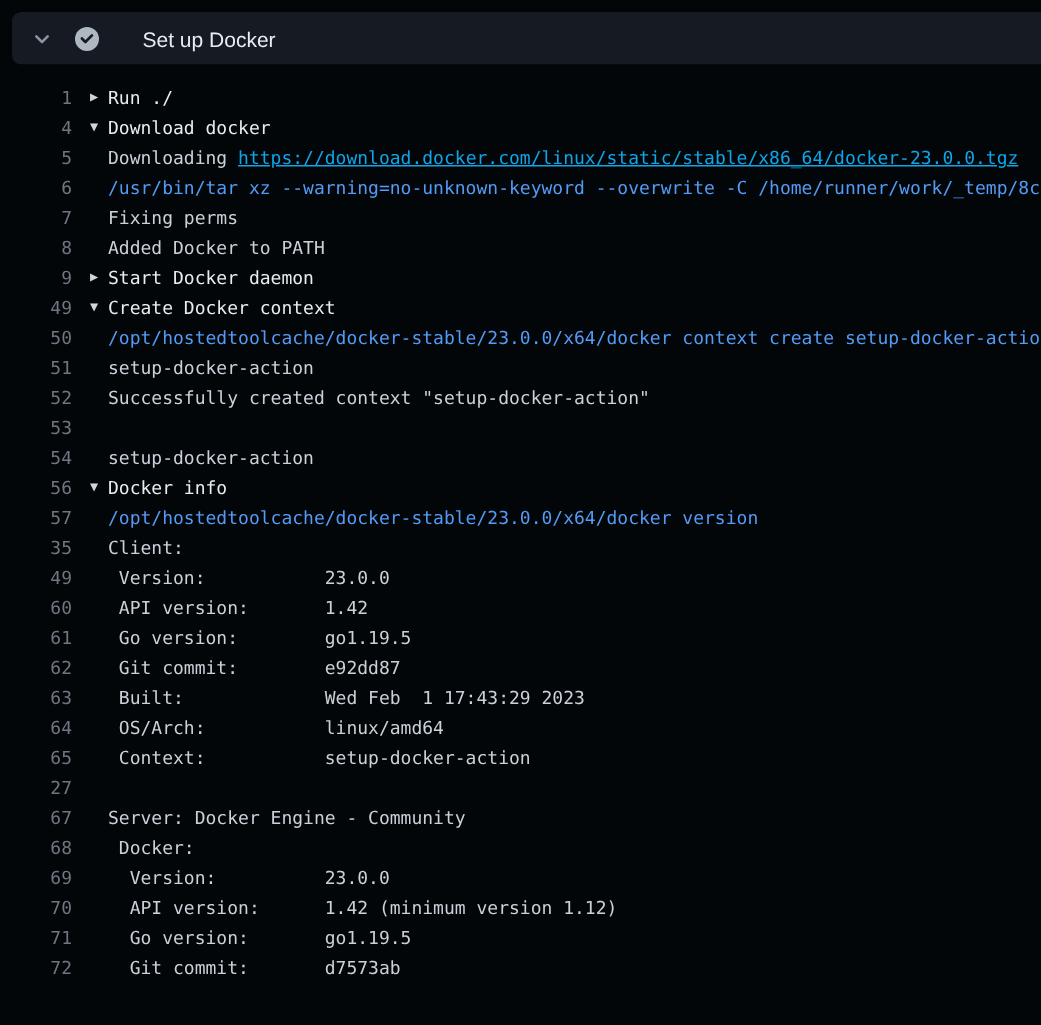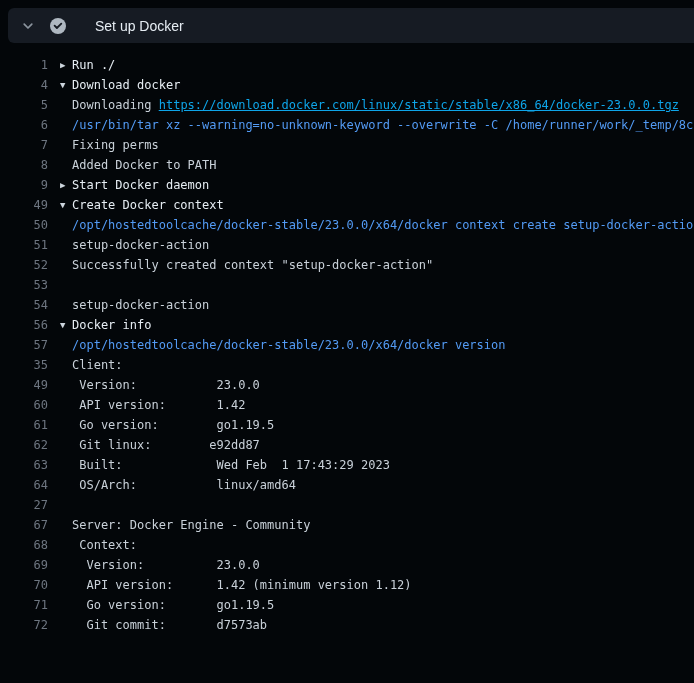--- a/index.html
+++ b/index.html
@@ -95,23 +95,24 @@
     <div class="line"><span class="num">51</span><span class="slot"></span><span class="content">setup-docker-action</span></div>
     <div class="line"><span class="num">52</span><span class="slot"></span><span class="content">Successfully created context "setup-docker-action"</span></div>
     <div class="line"><span class="num">53</span><span class="slot"></span></div>
     <div class="line"><span class="num">54</span><span class="slot"></span><span class="content">setup-docker-action</span></div>
     <div class="line group"><span class="num">56</span><span class="slot">▼</span><span class="content">Docker info</span></div>
     <div class="line"><span class="num">57</span><span class="slot"></span><span class="content"><span class="cmd">/opt/hostedtoolcache/docker-stable/23.0.0/x64/docker version</span></span></div>
     <div class="line"><span class="num">35</span><span class="slot"></span><span class="content">Client:</span></div>
     <div class="line"><span class="num">49</span><span class="slot"></span><span class="content"> Version:           23.0.0</span></div>
     <div class="line"><span class="num">60</span><span class="slot"></span><span class="content"> API version:       1.42</span></div>
     <div class="line"><span class="num">61</span><span class="slot"></span><span class="content"> Go version:        go1.19.5</span></div>
-    <div class="line"><span class="num">62</span><span class="slot"></span><span class="content"> Git linux:        e92dd87</span></div>
+    <div class="line"><span class="num">62</span><span class="slot"></span><span class="content"> Git commit:        e92dd87</span></div>
     <div class="line"><span class="num">63</span><span class="slot"></span><span class="content"> Built:             Wed Feb  1 17:43:29 2023</span></div>
     <div class="line"><span class="num">64</span><span class="slot"></span><span class="content"> OS/Arch:           linux/amd64</span></div>
+    <div class="line"><span class="num">65</span><span class="slot"></span><span class="content"> Context:           setup-docker-action</span></div>
     <div class="line"><span class="num">27</span><span class="slot"></span><span class="content"></span></div>
     <div class="line"><span class="num">67</span><span class="slot"></span><span class="content">Server: Docker Engine - Community</span></div>
-    <div class="line"><span class="num">68</span><span class="slot"></span><span class="content"> Context:</span></div>
+    <div class="line"><span class="num">68</span><span class="slot"></span><span class="content"> Docker:</span></div>
     <div class="line"><span class="num">69</span><span class="slot"></span><span class="content">  Version:          23.0.0</span></div>
     <div class="line"><span class="num">70</span><span class="slot"></span><span class="content">  API version:      1.42 (minimum version 1.12)</span></div>
     <div class="line"><span class="num">71</span><span class="slot"></span><span class="content">  Go version:       go1.19.5</span></div>
     <div class="line"><span class="num">72</span><span class="slot"></span><span class="content">  Git commit:       d7573ab</span></div>
   </div>
 
 </body></html>

